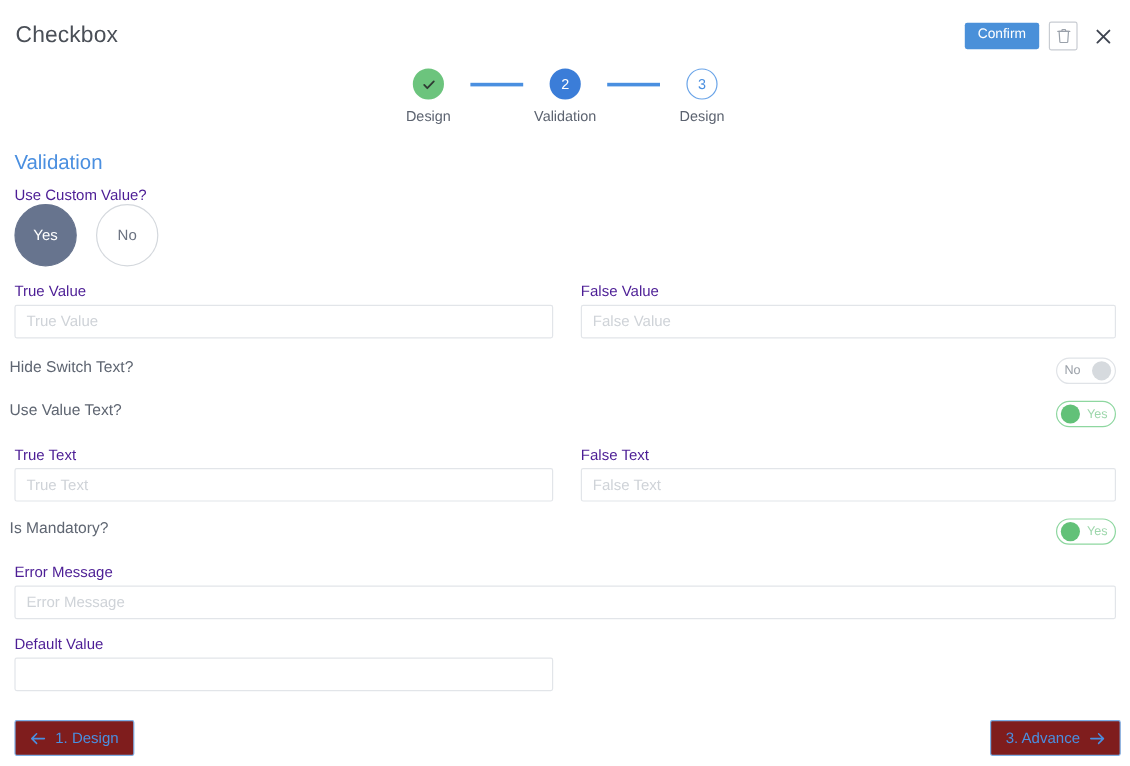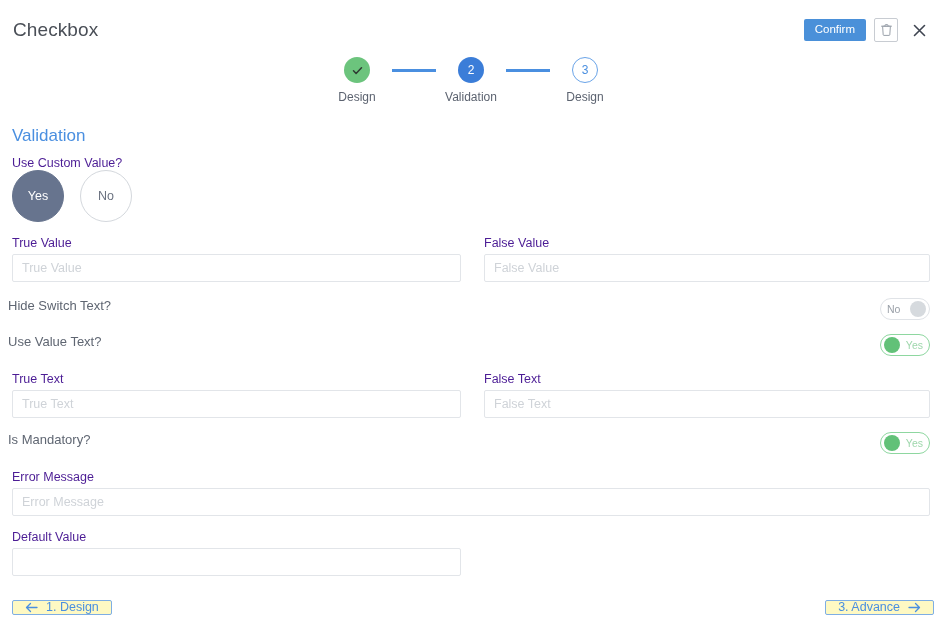--- a/index.html
+++ b/index.html
@@ -123,22 +123,22 @@
   .switch .knob { width: 16px; height: 16px; border-radius: 50%; flex: none; }
   .switch.off .knob { background: #d6dade; }
   .switch.on  .knob { background: #62c178; }
   .switch .txt { font-size: 10.5px; line-height: 1; padding: 0 3px; }
   .switch.off .txt { color: #9aa0a8; }
   .switch.on  .txt { color: #9ed7ac; }
 
   
   .footer { position: absolute; left: 0; right: 0; top: 600px; height: 32px; }
   .nav-btn {
-    position: absolute; height: 15px;
-    border: 1px solid #7eaee4; border-radius: 2px; background: #fef9c3;
+    position: absolute; height: 30px;
+    border: 1px solid #7eaee4; border-radius: 2px; background: #7f1d1d;
     color: #4a8fe0; font-size: 12.5px; font-family: inherit;
     display: flex; align-items: center; gap: 8px;
     padding: 0 12px; cursor: pointer; line-height: 1;
   }
   .nav-prev { left: 12px; }
   .nav-next { right: 8px; }
 </style>
 </head>
 <body>
 

